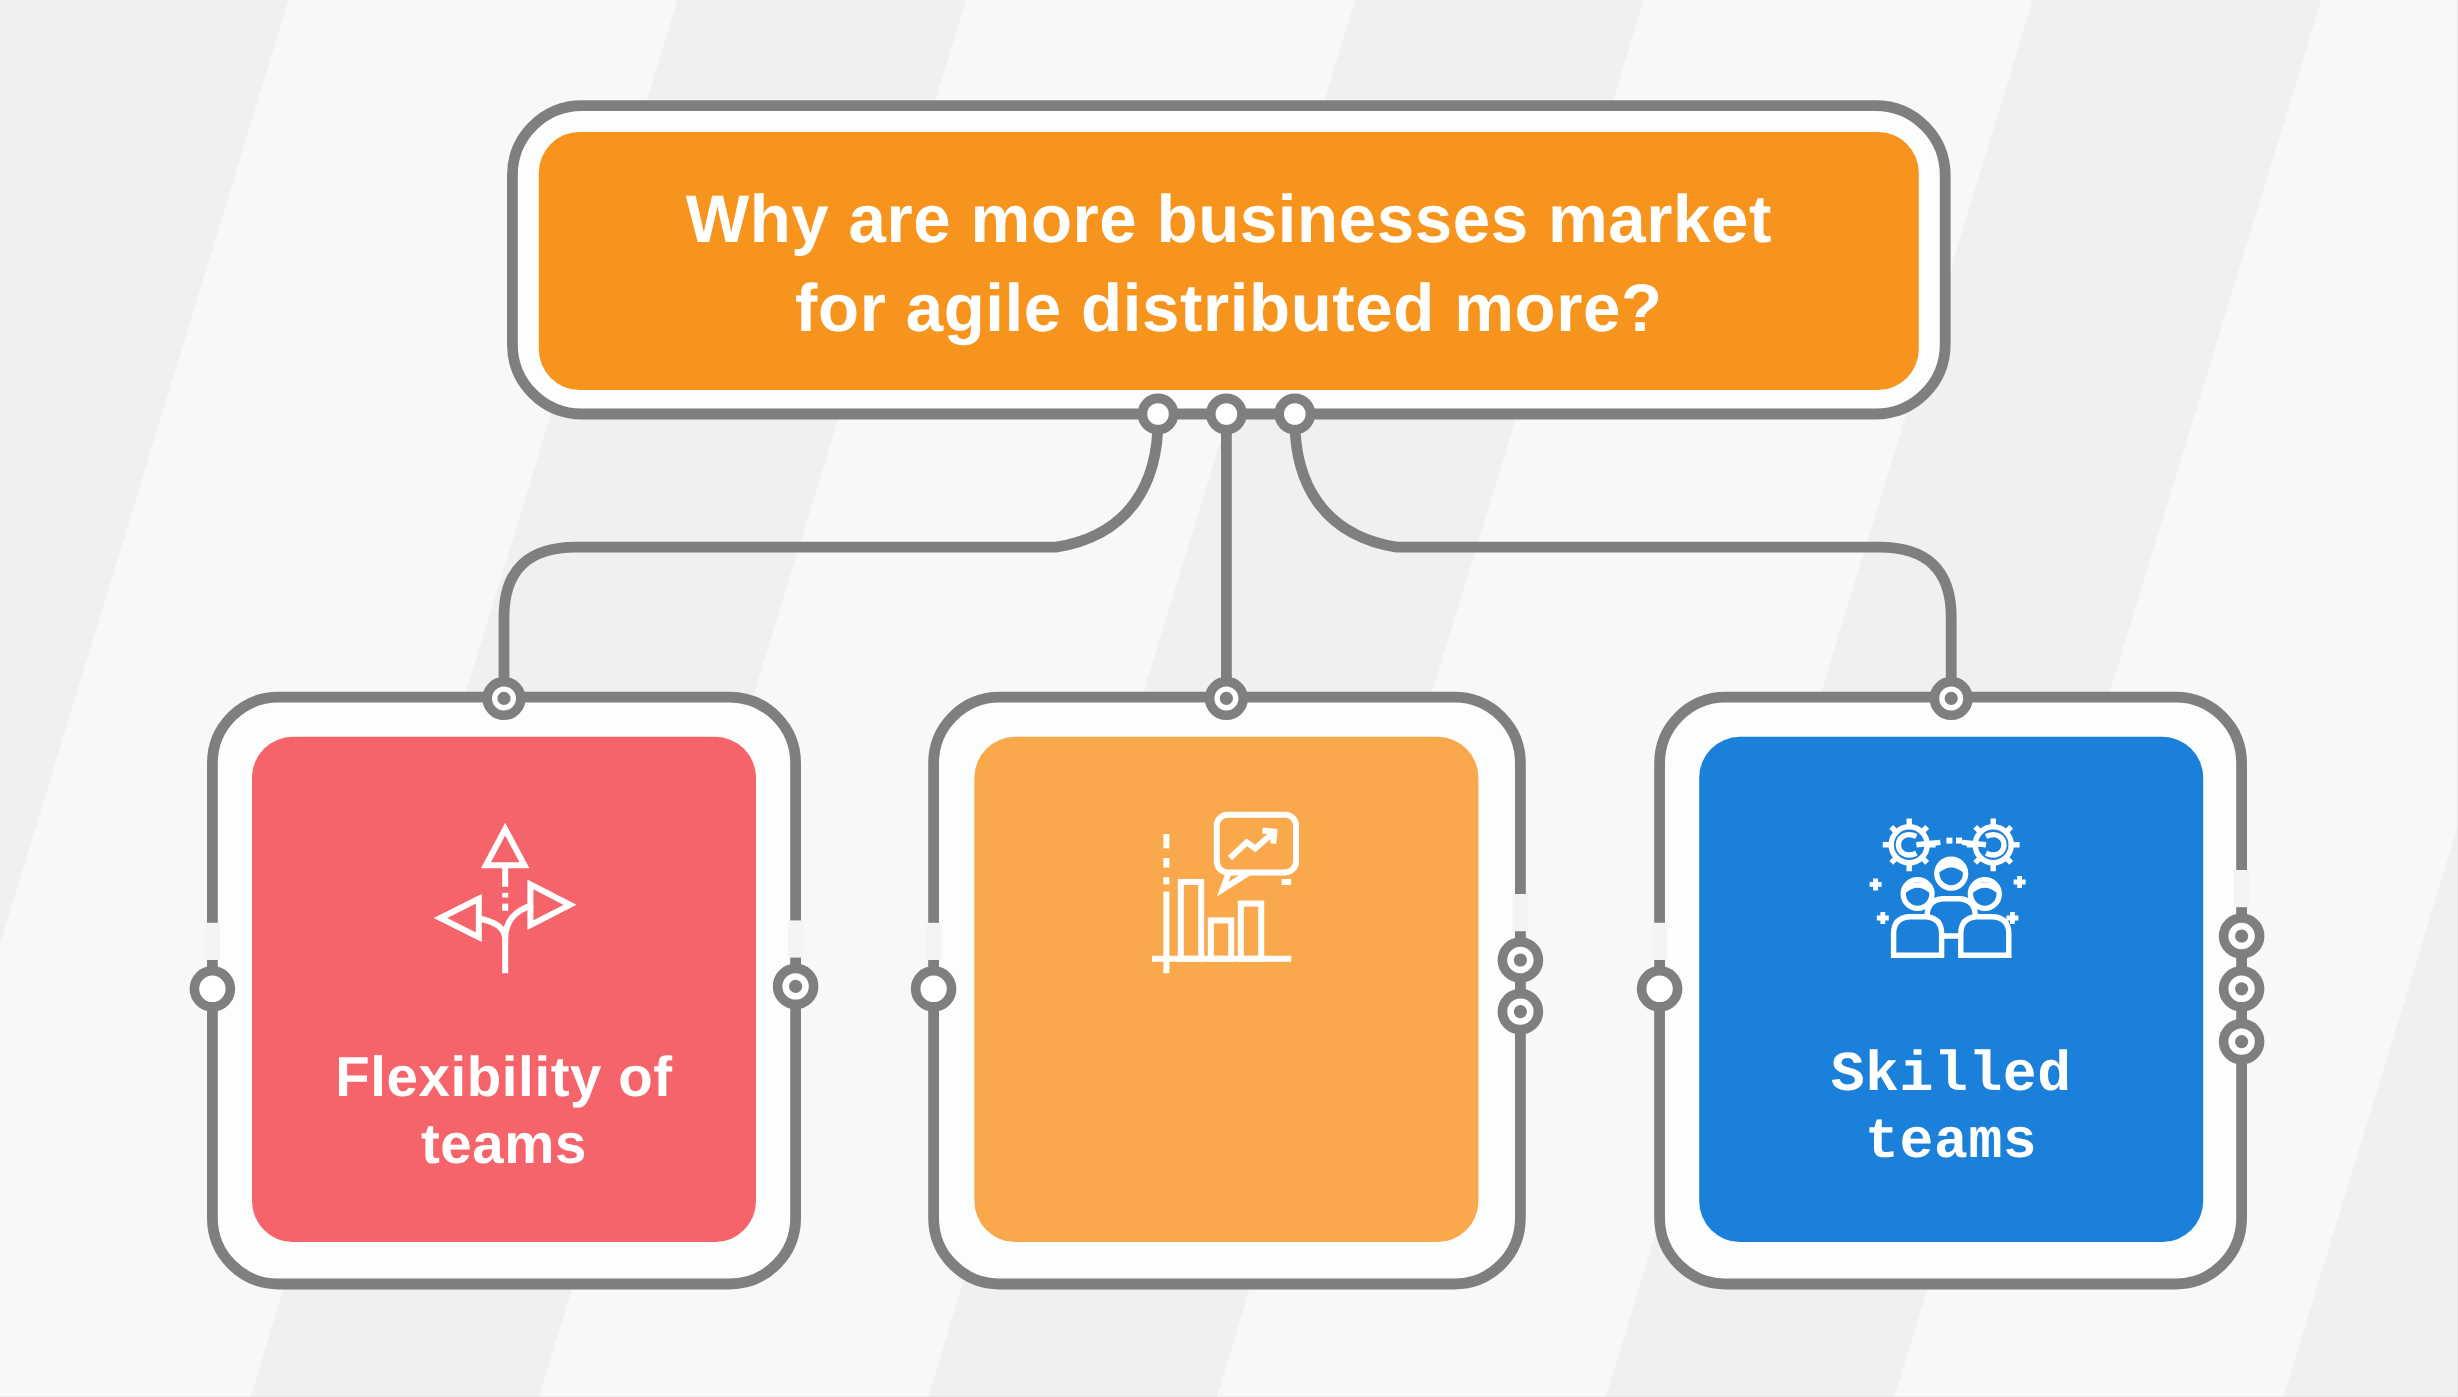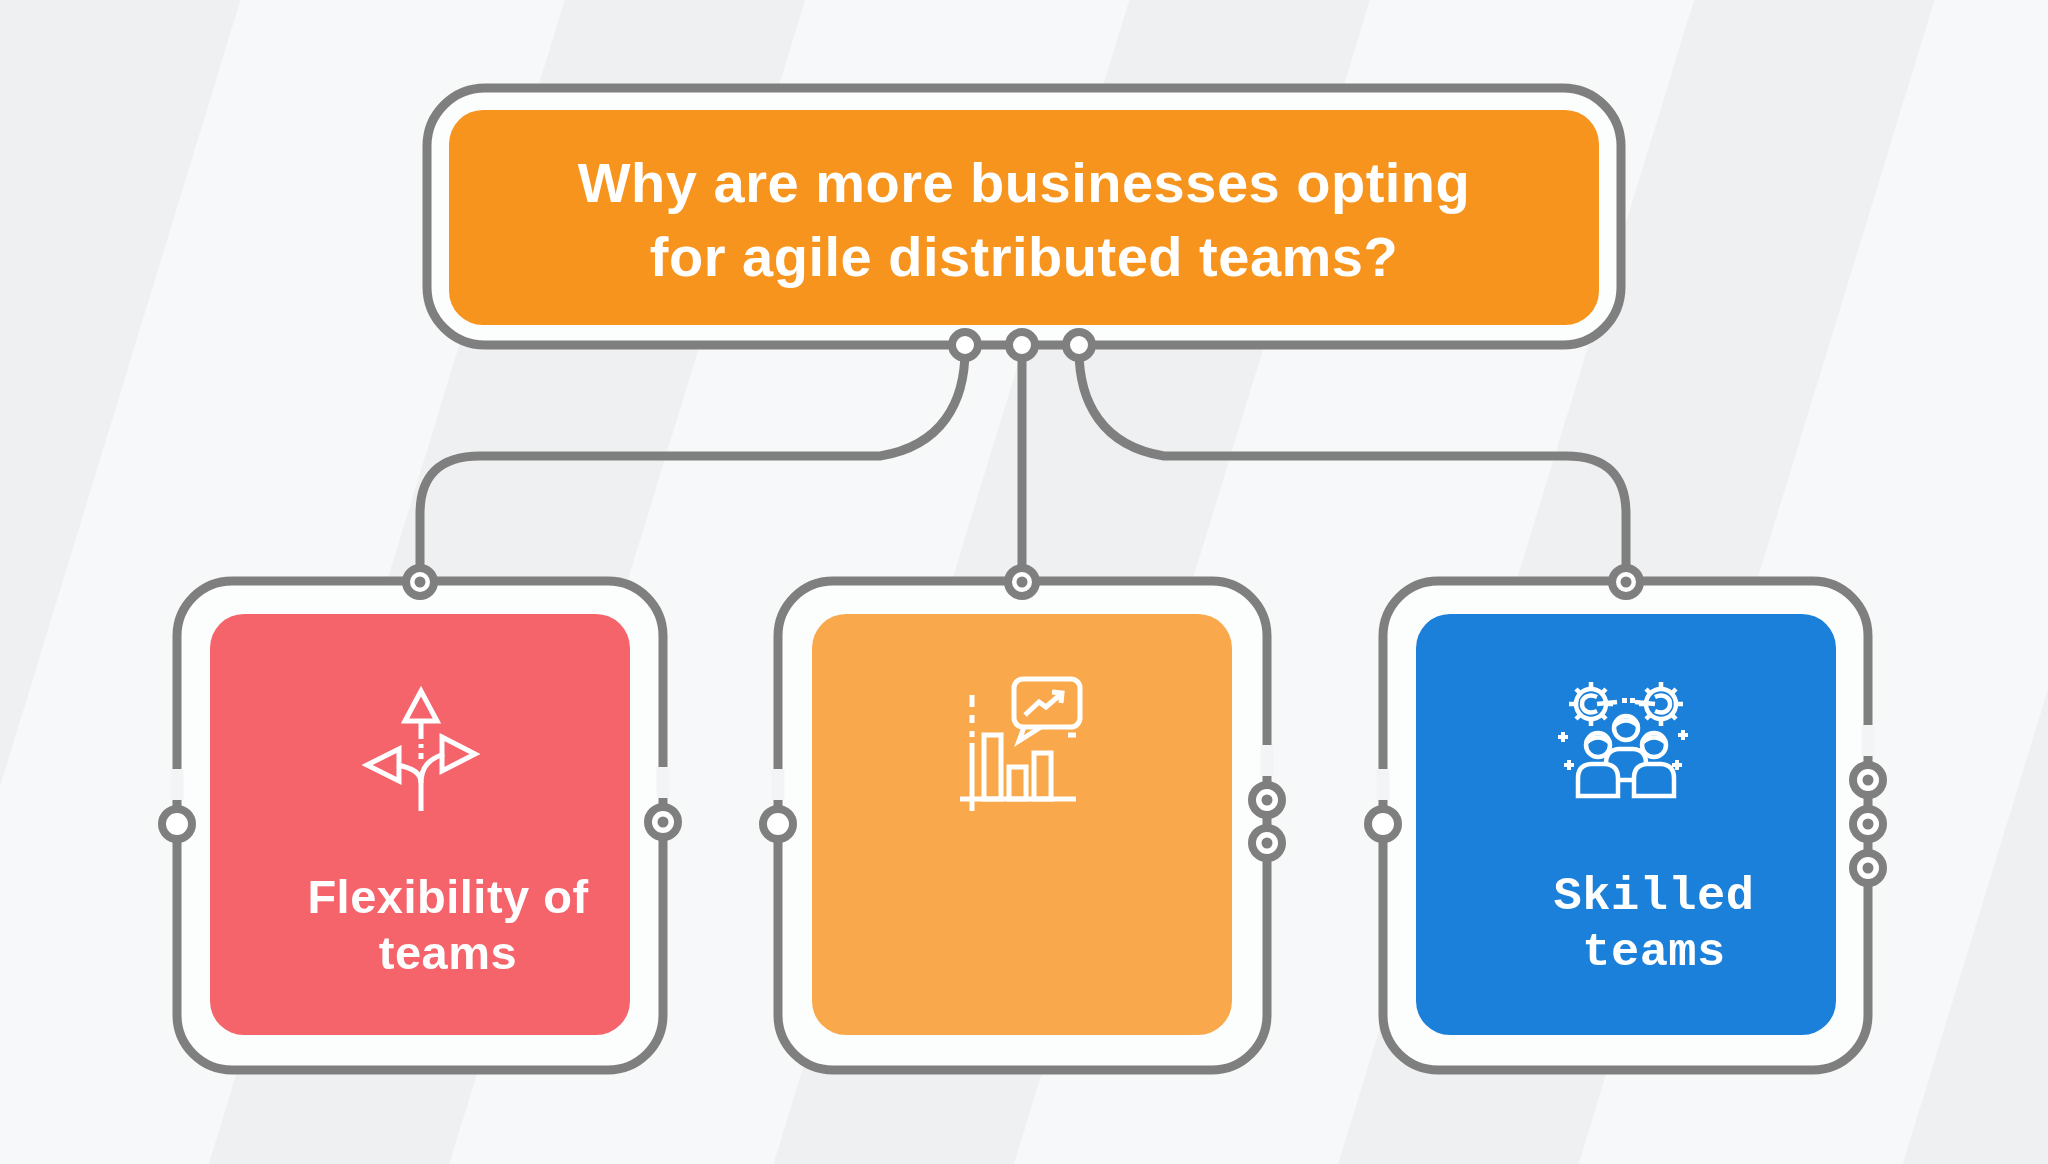--- a/index.html
+++ b/index.html
@@ -14,21 +14,21 @@
     font-family:"Liberation Sans","DejaVu Sans",sans-serif;
   }
   svg.diagram{position:absolute;left:0;top:0;}
   .header-title{
     position:absolute;left:449px;top:146px;width:1150px;
     text-align:center;color:#ffffff;font-weight:bold;
     font-size:56px;line-height:74px;letter-spacing:.5px;
   }
   .card-label{
     position:absolute;width:420px;text-align:center;color:#ffffff;
-    font-weight:bold;font-size:47px;line-height:56px;letter-spacing:.5px;padding-left:28px;
+    font-weight:bold;font-size:47px;line-height:56px;letter-spacing:.5px;
   }
   .card-label.c1{left:210px;top:869px;}
   .card-label.c2{left:812px;top:869px;}
   .card-label.c3{left:1416px;top:869px;font-family:Liberation Mono, monospace;}
 </style>
 </head>
 <body>
 
 <div class="canvas">
 
@@ -154,22 +154,22 @@
       <g stroke-width="4">
         <path d="M12,64 L12,74 M7,69 L17,69"></path>
         <path d="M18,92 L18,102 M13,97 L23,97"></path>
         <path d="M132,62 L132,72 M127,67 L137,67"></path>
         <path d="M126,92 L126,102 M121,97 L131,97"></path>
       </g>
     </g>
   </svg>
 
   <div class="header-title">
-    <div>Why are more businesses opting</div>
-    <div>for agile distributed teams?</div>
+    <div>Why are more businesses market</div>
+    <div>for agile distributed more?</div>
   </div>
 
   <div class="card-label c1">
     <div>Flexibility of</div>
     <div>teams</div>
   </div>
   <div class="card-label c2">
   </div>
   <div class="card-label c3">
     <div>Skilled</div>

